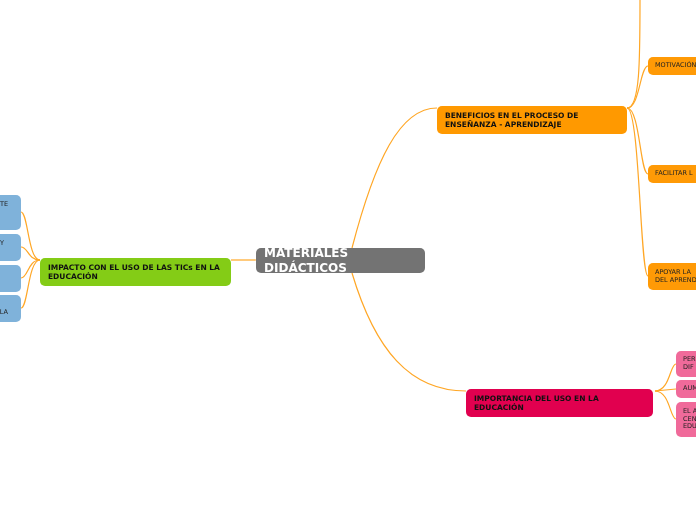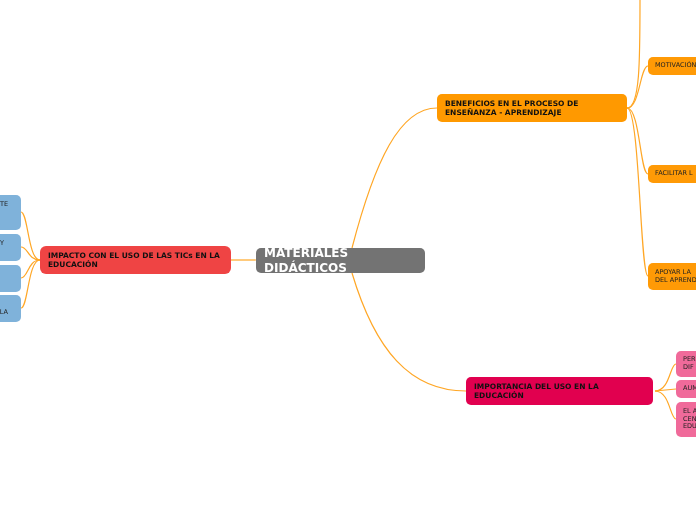--- a/index.html
+++ b/index.html
@@ -1,24 +1,24 @@
 <!DOCTYPE html>
 <html><head>
 <meta charset="utf-8">
 <style>
   html, body { margin:0; padding:0; }
   body { width:696px; height:520px; background:#ffffff; position:relative; overflow:hidden; font-family:"DejaVu Sans", sans-serif; }
   svg.links { position:absolute; left:0; top:0; width:696px; height:520px; }
   .node { position:absolute; box-sizing:border-box; border-radius:5px; font-weight:bold; color:#111; display:flex; align-items:center; line-height:1.2; }
   .root { left:256px; top:248px; width:169px; height:25px; background:#737373; color:#fff; font-size:12px; padding-left:8px; }
-  .main { font-size:7.5px; padding-left:8px; padding-right:6px; }
+  .main { font-size:7.5px; padding-left:8px; padding-right:6px;margin-top:12px; }
   .sub { font-size:6.5px; font-weight:normal; color:#222; padding-left:7px; }
   .n-ben { left:437px; top:94px; width:190px; height:28px; background:#ff9900; }
   .n-imp { left:466px; top:377px; width:187px; height:28px; background:#e1004f; }
-  .n-tic { left:40px; top:246px; width:191px; height:28px; background:#ef4444;border-radius:6px; }
+  .n-tic { left:40px; top:246px; width:191px; height:28px; background:#84cc16; }
   .o { background:#ff9a06; }
   .p { background:#f06a9a; }
   .b { background:#7fb2da; }
 </style>
 </head>
 <body>
 
 <svg class="links" viewBox="0 0 696 520">
   <g fill="none" stroke="#ffa726" stroke-width="1.2">
     <path d="M352 248 C 375 160, 400 108, 437 108"></path>

